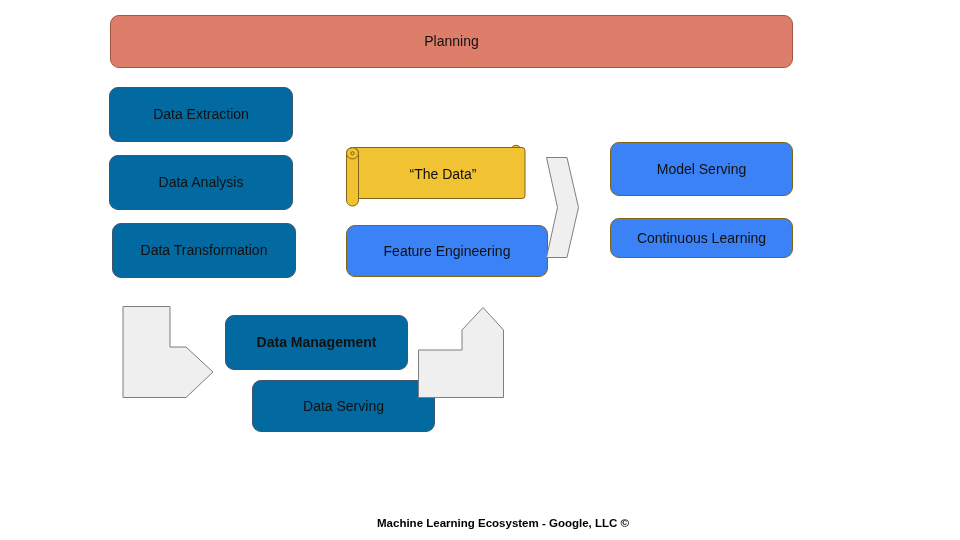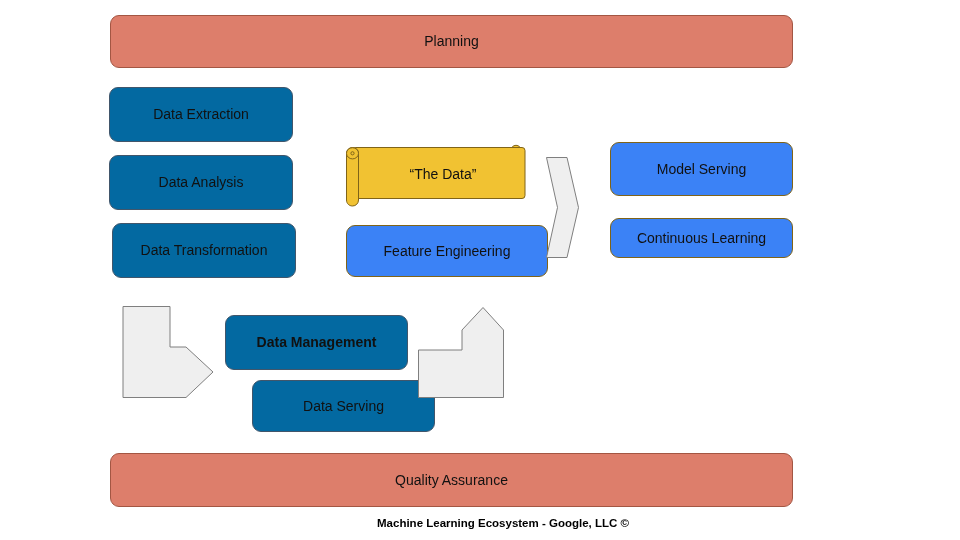--- a/index.html
+++ b/index.html
@@ -86,19 +86,16 @@
     <span>Data Management</span>
   </div>
   <div class="node blue" style="left:225px;top:380px;width:183px;height:52px;margin-left:27px;">
     <span>Data Serving</span>
   </div>
 
   <svg class="shape-svg" style="left:418px;top:307px;" width="86" height="91" viewBox="0 0 86 91">
     <polygon class="arrow-fill" points="65,0.5 85.5,23 85.5,90.5 0.5,90.5 0.5,43 44,43 44,23"></polygon>
   </svg>
 
-  <div class="node salmon" style="left:110px;top:453px;width:683px;height:54px;">
-    <span>Quality Assurance</span>
-  </div>
 
   <div class="caption">Machine Learning Ecosystem - Google, LLC ©</div>
 
 </div>
 
 </body></html>

